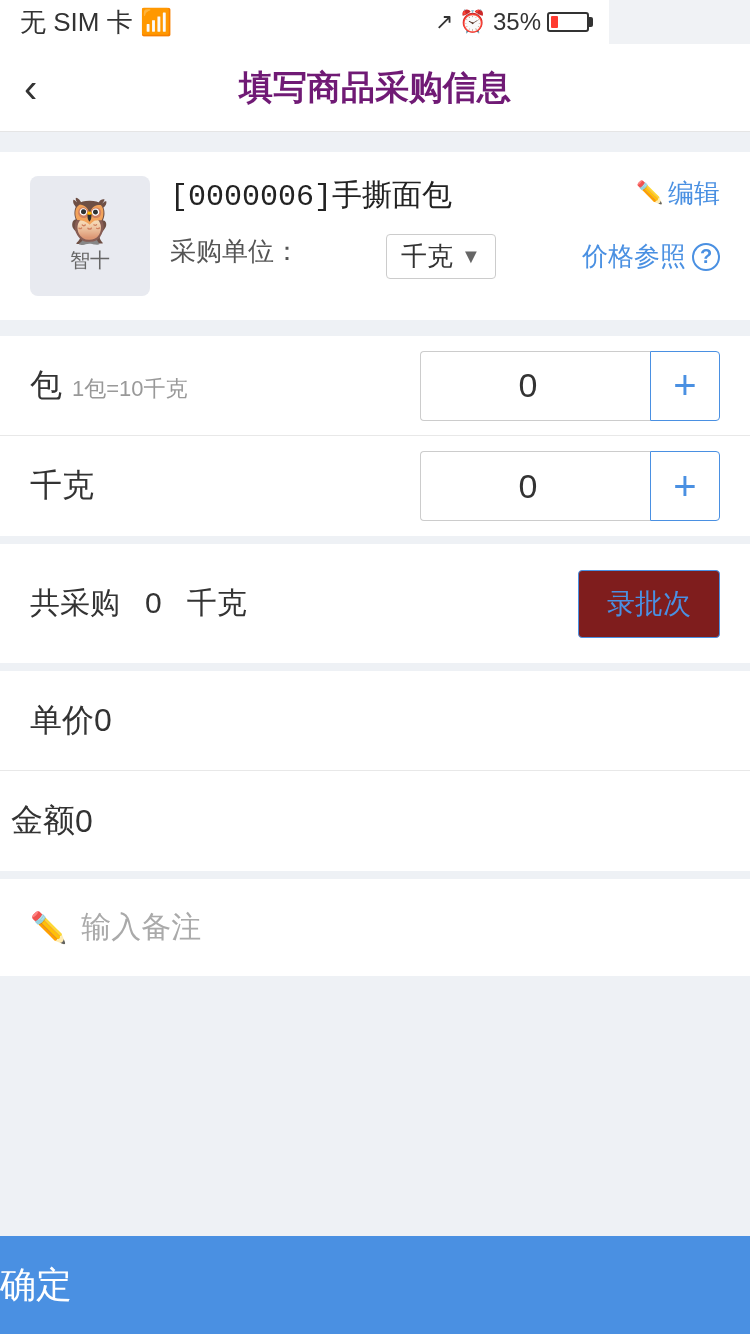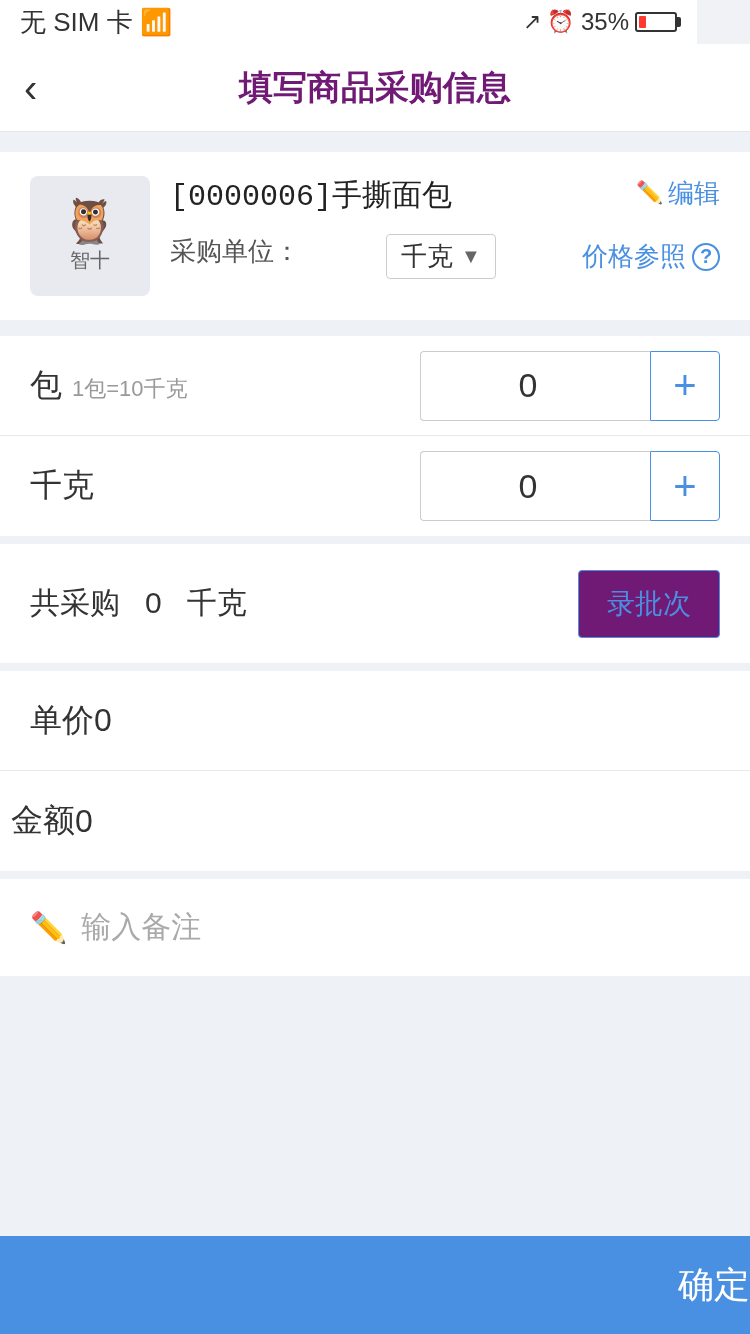--- a/index.html
+++ b/index.html
@@ -9,21 +9,21 @@
       min-height: 1334px;
       font-family: -apple-system, "PingFang SC", "Helvetica Neue", sans-serif;
       background: #f0f2f5;
       font-size: 32px;
       color: #333;
       overflow-x: hidden;
     }
 
     
     .status-bar {
-      width: 697px;
+      width: 609px;
       height: 44px;
       background: #fff;
       display: flex;
       align-items: center;
       justify-content: space-between;
       padding: 0 20px;
       font-size: 26px;
       font-weight: 500;
     }
     .status-left { display: flex; align-items: center; gap: 8px; }
@@ -247,21 +247,21 @@
       padding: 0 30px;
       height: 127px;
       border-bottom: 8px solid #eef1f5;
     }
     .total-text {
       font-size: 30px;
       color: #333;
     }
     .record-btn {
       border: 1px solid #4a90e2;
-      background: #701a75;
+      background: #7f1d1d;
       color: #4a90e2;
       font-size: 28px;
       padding: 14px 28px;
       border-radius: 4px;
       cursor: pointer;
     }
 
     
     .detail-section {
       background: #fff;
@@ -315,21 +315,21 @@
     
     .confirm-bar {
       position: fixed;
       bottom: 0;
       left: 0;
       width: 750px;
       height: 98px;
       background: #4a90e2;
       display: flex;
       align-items: center;
-      justify-content: flex-end;
+      justify-content: flex-start;
       cursor: pointer;
     }
     .confirm-label {
       font-size: 36px;
       color: #fff;
       font-weight: 500;
     }
 
     .page-wrapper {
       display: flex;

